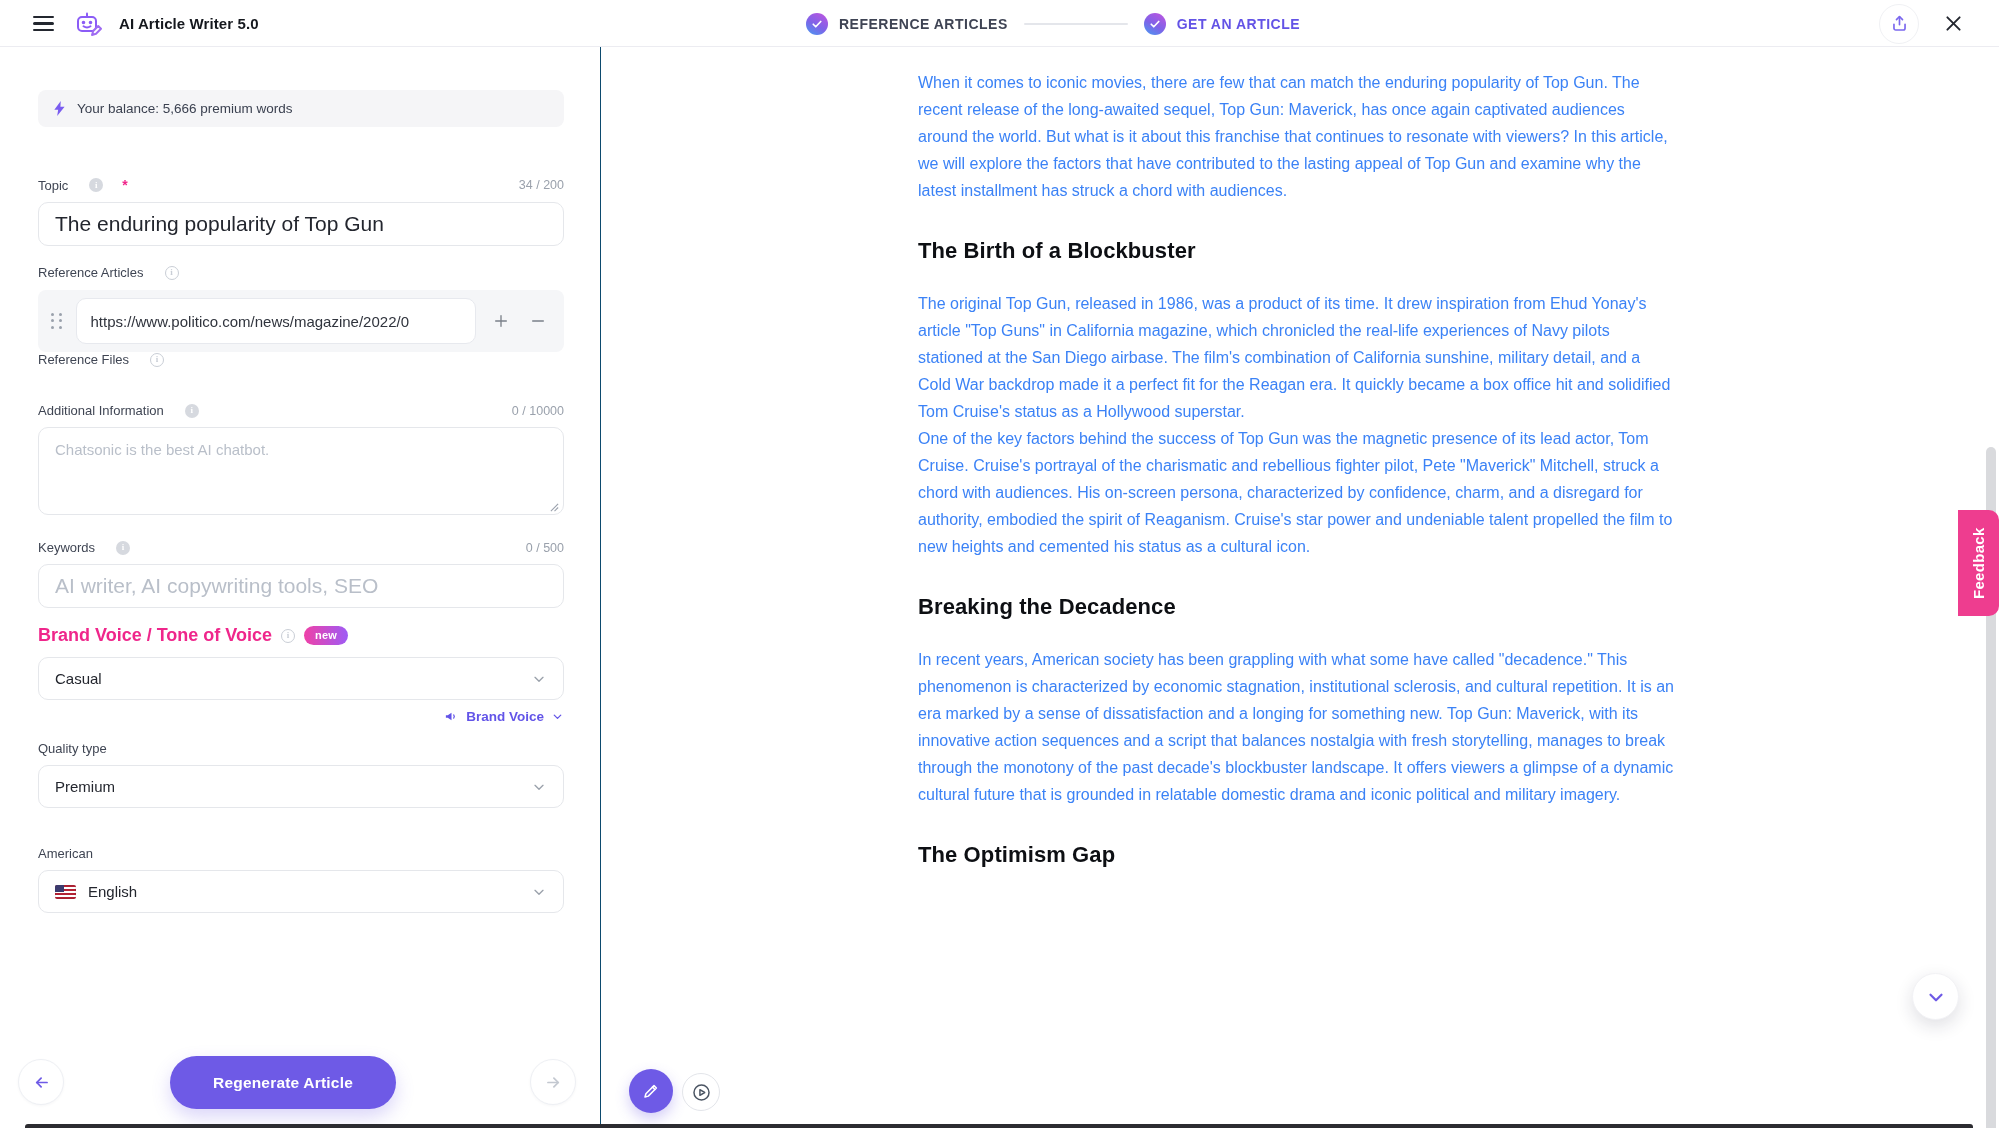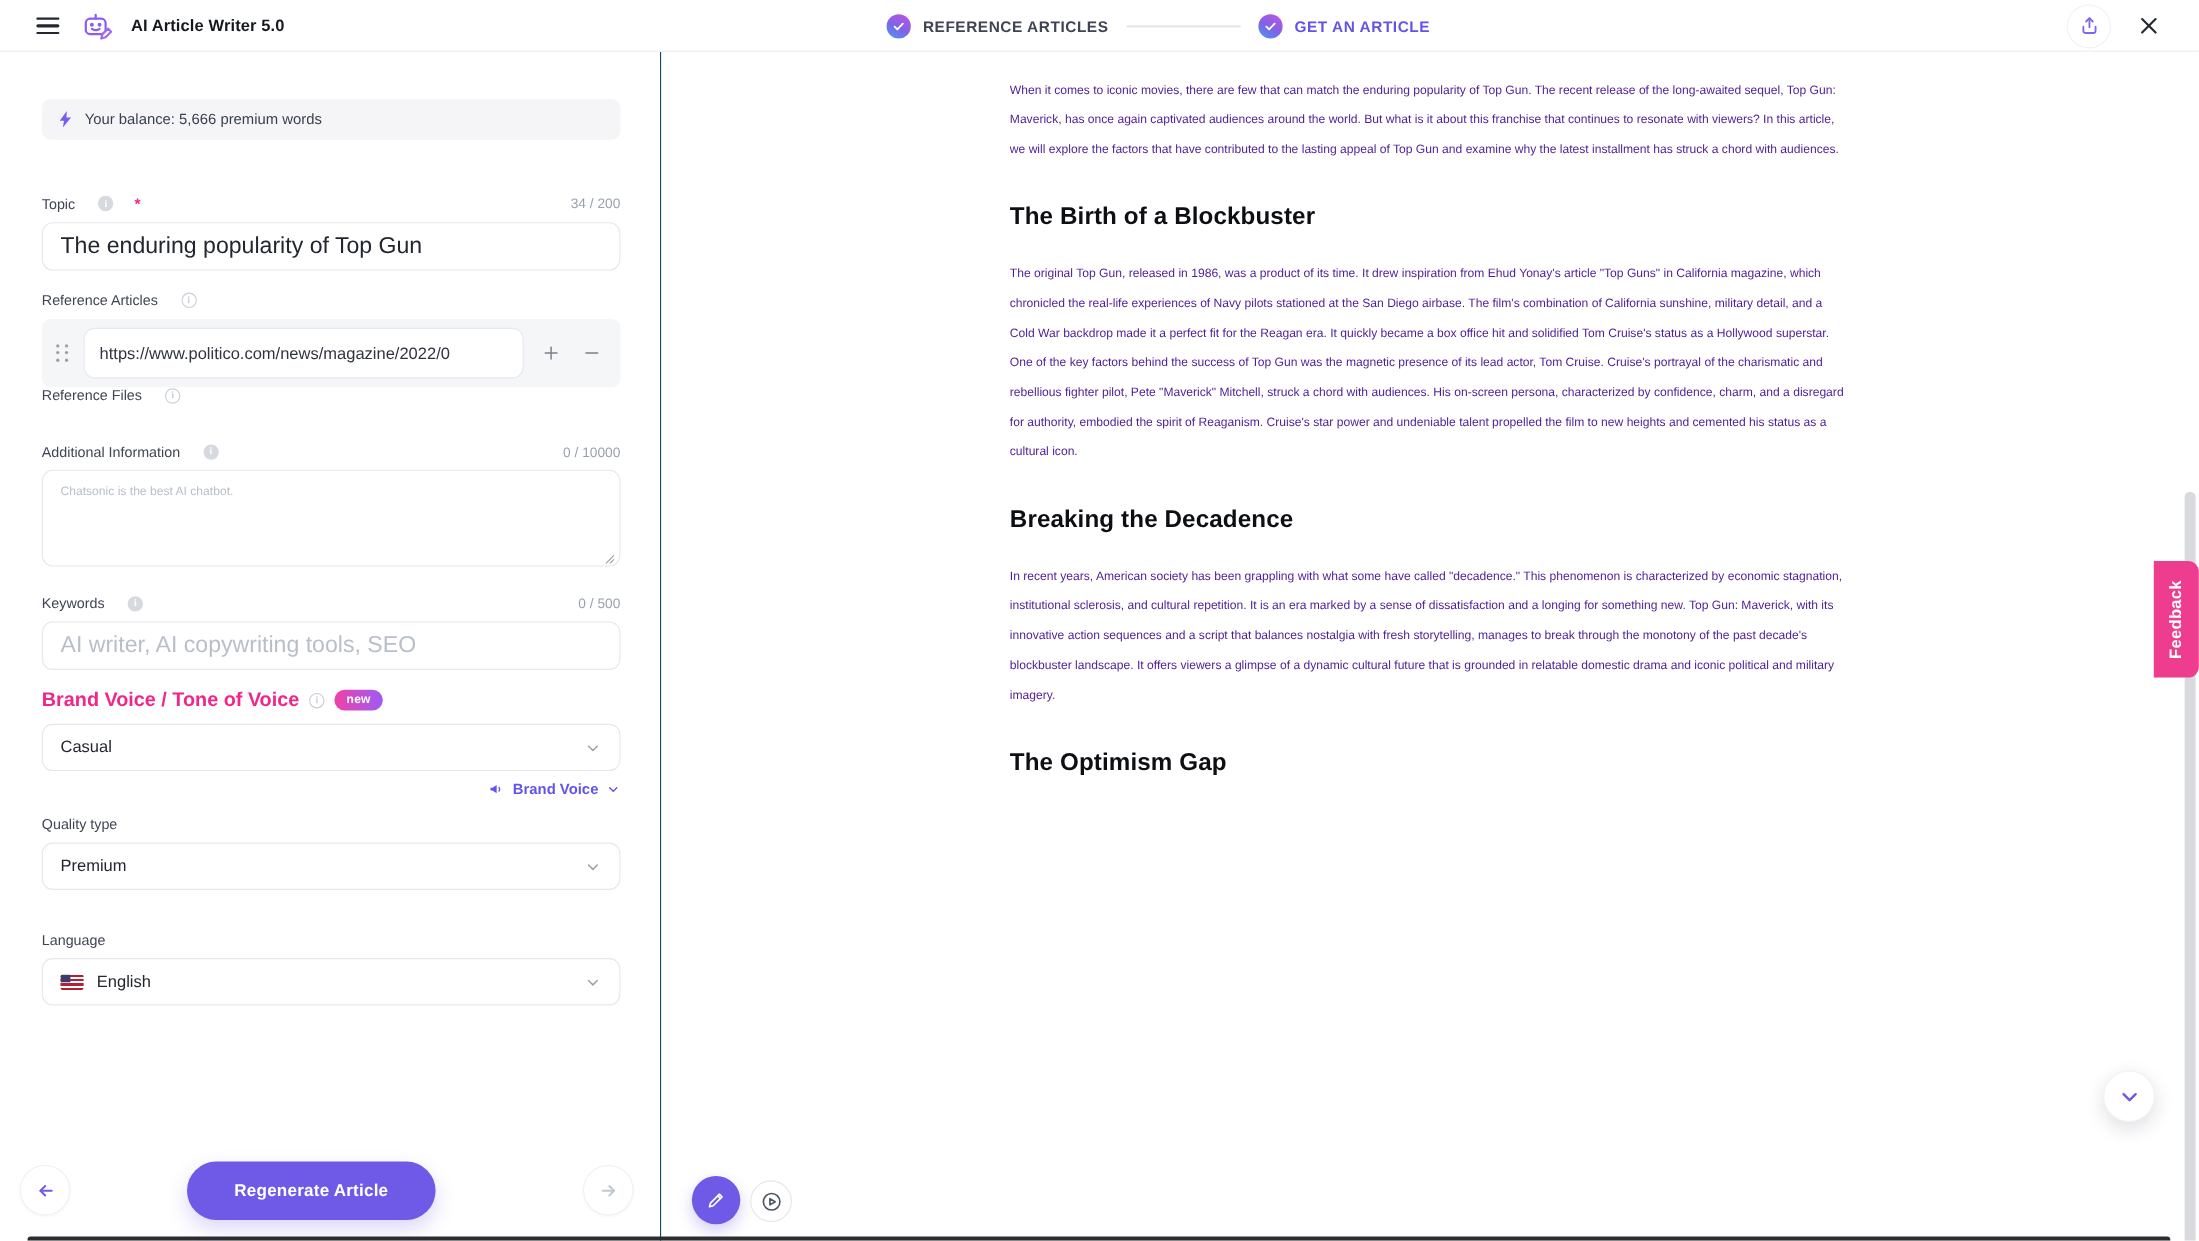--- a/index.html
+++ b/index.html
@@ -78,21 +78,21 @@
   .ref-input {
     flex:1; height:46px; border:1px solid #e7e9ee; border-radius:10px; background:#fff;
     padding:0 14px; font-size:15px; color:#30343d; outline:none; font-family:inherit;
     white-space:nowrap; overflow:hidden; min-width:0;
   }
   .ref-btn { background:none; border:none; cursor:pointer; padding:4px; display:flex; }
 
   .area-wrap { position:relative; }
   .area-input {
     width:100%; height:88px; border:1px solid #e5e7eb; border-radius:10px;
-    padding:13px 16px; font-size:11px; color:#23262e; resize:none; outline:none; font-family:inherit; background:#fff;
+    padding:13px 16px; font-size:15px; color:#23262e; resize:none; outline:none; font-family:inherit; background:#fff;
   }
   .resize-corner { position:absolute; right:5px; bottom:7px; pointer-events:none; }
 
   .bv-title { font-size:18px; font-weight:700; color:#ef268b; }
   .new-badge {
     background:linear-gradient(90deg,#ef41a7,#9e5bf5); color:#fff;
     font-size:11px; font-weight:700; border-radius:999px; padding:3px 11px 4px; letter-spacing:.2px;
   }
 
   .select {
@@ -120,21 +120,21 @@
   .regen-btn {
     position:absolute; left:170px; bottom:19px; height:53px; padding:0 43px;
     background:#6e5ae6; color:#fff; border:none; border-radius:999px;
     font-size:15.5px; font-weight:700; letter-spacing:.2px; cursor:pointer; font-family:inherit;
     box-shadow:0 8px 18px rgba(110,90,230,.25);
   }
 
   
   .main { position:absolute; top:47px; left:601px; right:0; bottom:0; overflow:hidden; background:#fff; }
   .article { position:absolute; left:317px; top:0; width:758px; padding-top:22px; }
-  .article p { font-size:11px; line-height:27px; color:#4c1d95; margin:0; }
+  .article p { font-size:16px; line-height:27px; color:#3b82f6; margin:0; }
   .article h2 { font-size:22px; line-height:26px; font-weight:700; color:#0d0f13; margin:34px 0 26px; letter-spacing:.1px; }
 
   .edit-btn {
     position:absolute; left:28px; top:1022px; width:44px; height:44px; border-radius:50%;
     background:#6e5ae6; border:none; display:flex; align-items:center; justify-content:center; cursor:pointer;
     box-shadow:0 6px 14px rgba(110,90,230,.3);
   }
   .play-btn {
     position:absolute; left:81px; top:1026px; width:38px; height:38px; border-radius:50%;
     background:#fff; border:1px solid #e3e5ea; display:flex; align-items:center; justify-content:center; cursor:pointer;
@@ -362,21 +362,21 @@
         <span class="chev">
           <svg width="16" height="16" viewBox="0 0 24 24" fill="none" stroke="#9aa1ab" stroke-width="2" stroke-linecap="round" stroke-linejoin="round">
               <polyline points="6 9.5 12 15.5 18 9.5"></polyline>
             </svg>
         </span>
       </div>
     </div>
 
     <div class="field" style="margin-top:38px;">
       <div class="label-row">
-        <span class="label">Language</span>
+        <span class="label">American</span>
       </div>
       <div class="select">
         <span class="flag"></span>
         <span>English</span>
         <span class="chev">
           <svg width="16" height="16" viewBox="0 0 24 24" fill="none" stroke="#9aa1ab" stroke-width="2" stroke-linecap="round" stroke-linejoin="round">
               <polyline points="6 9.5 12 15.5 18 9.5"></polyline>
             </svg>
         </span>
       </div>

